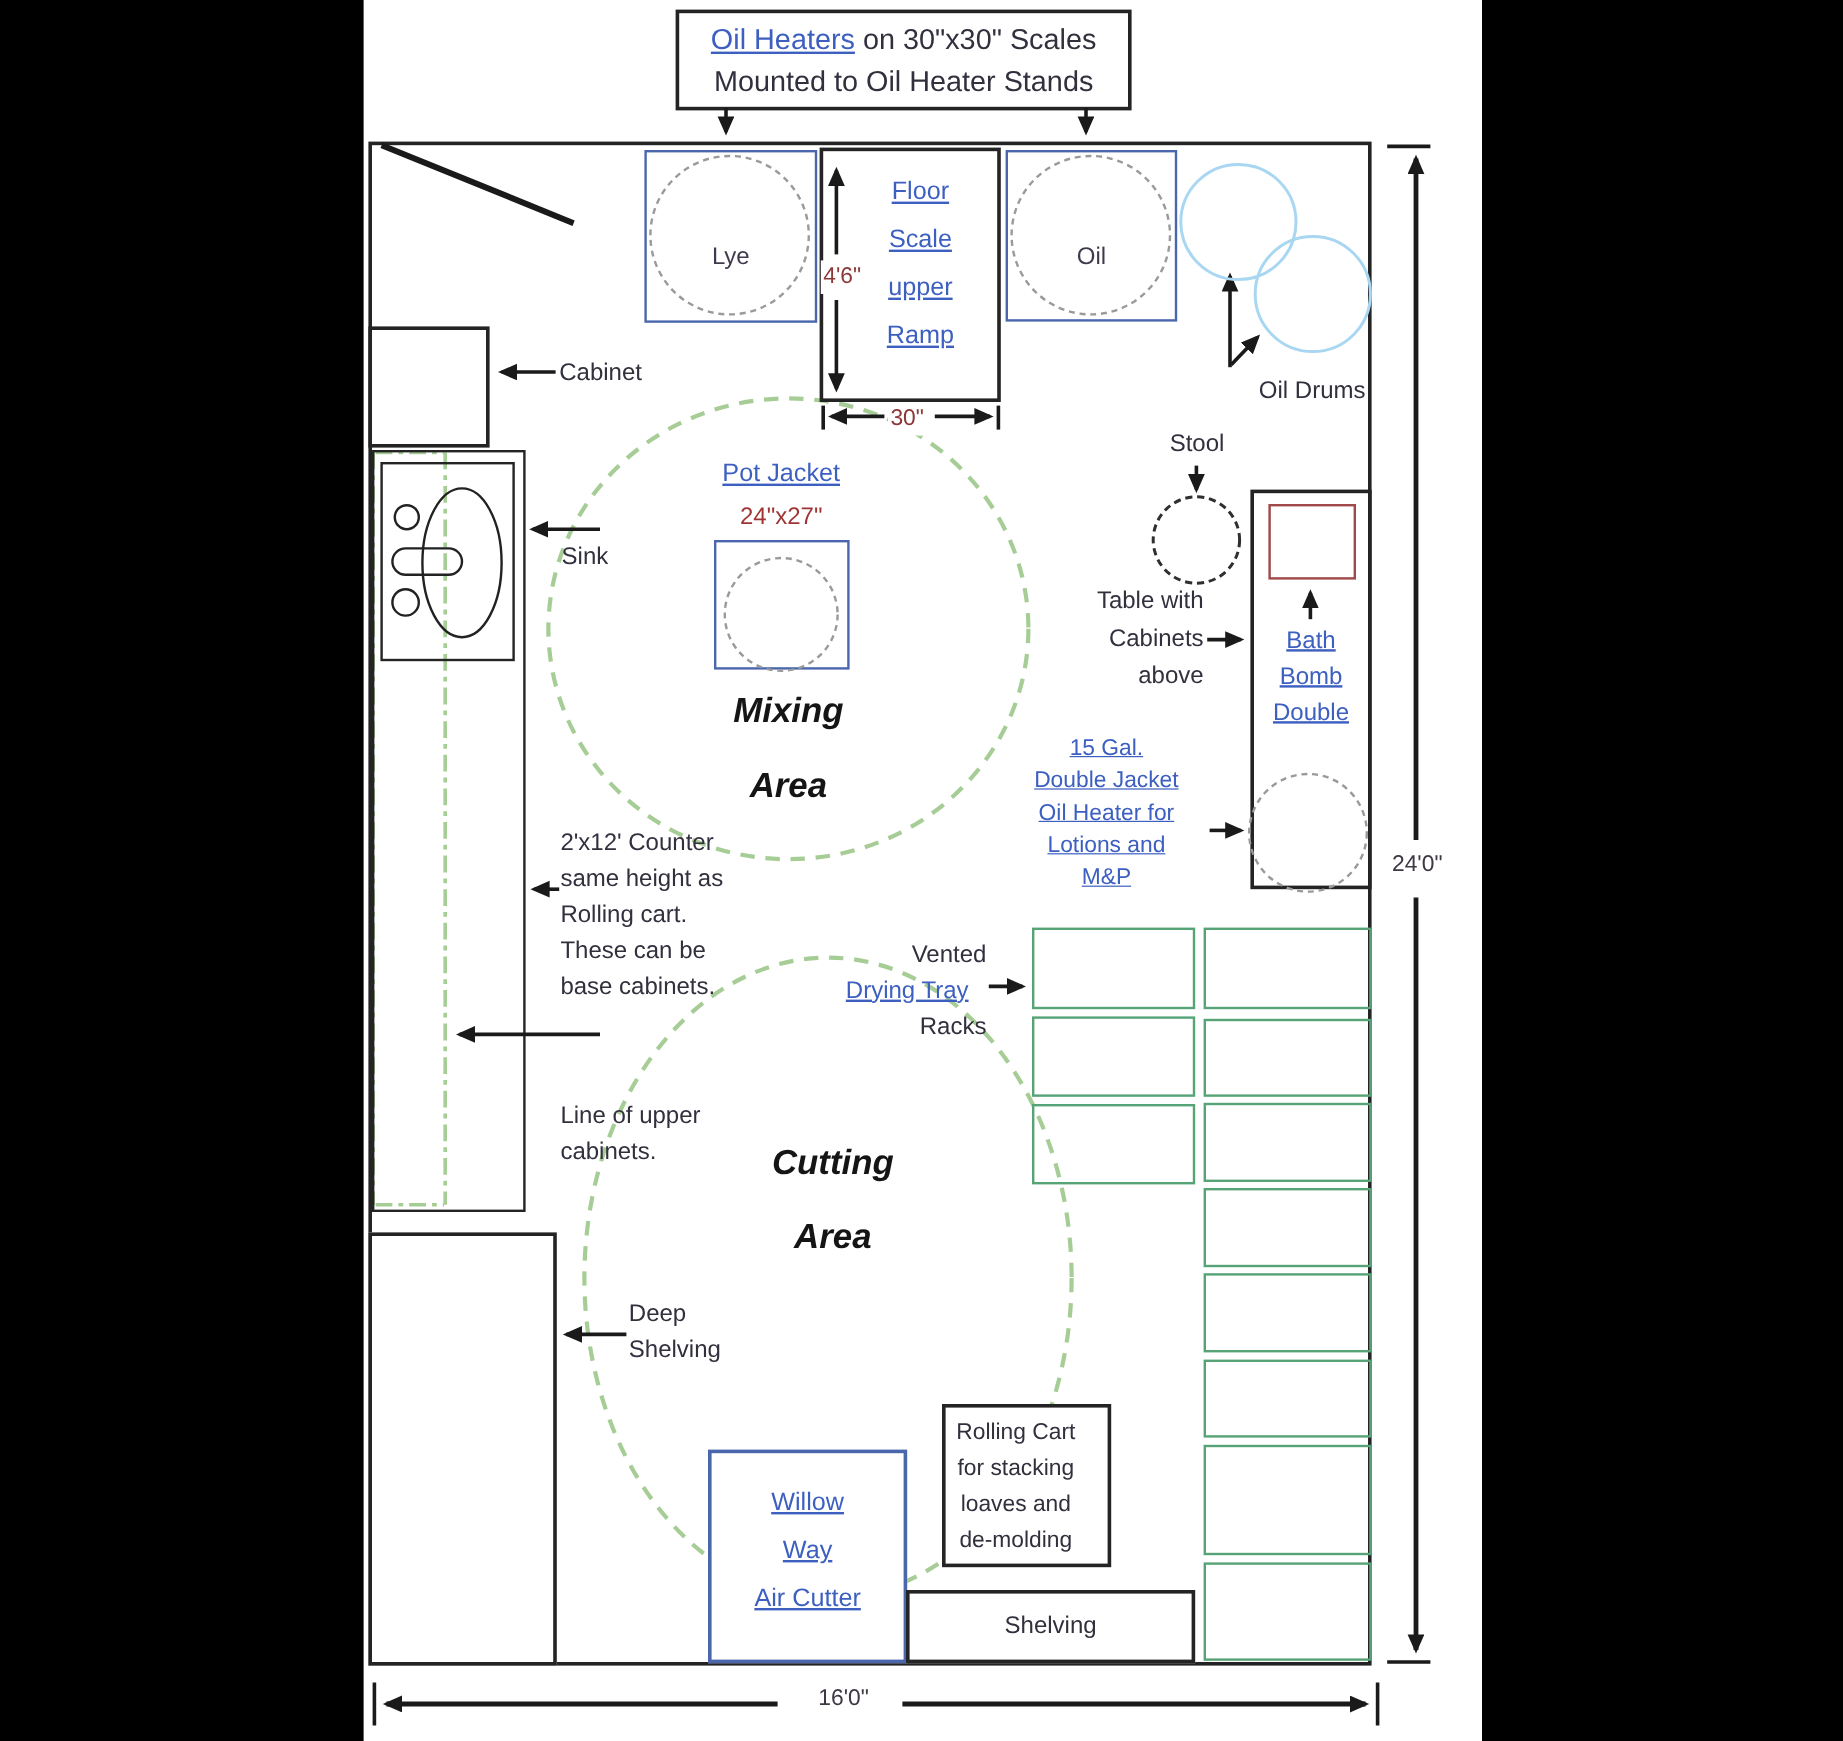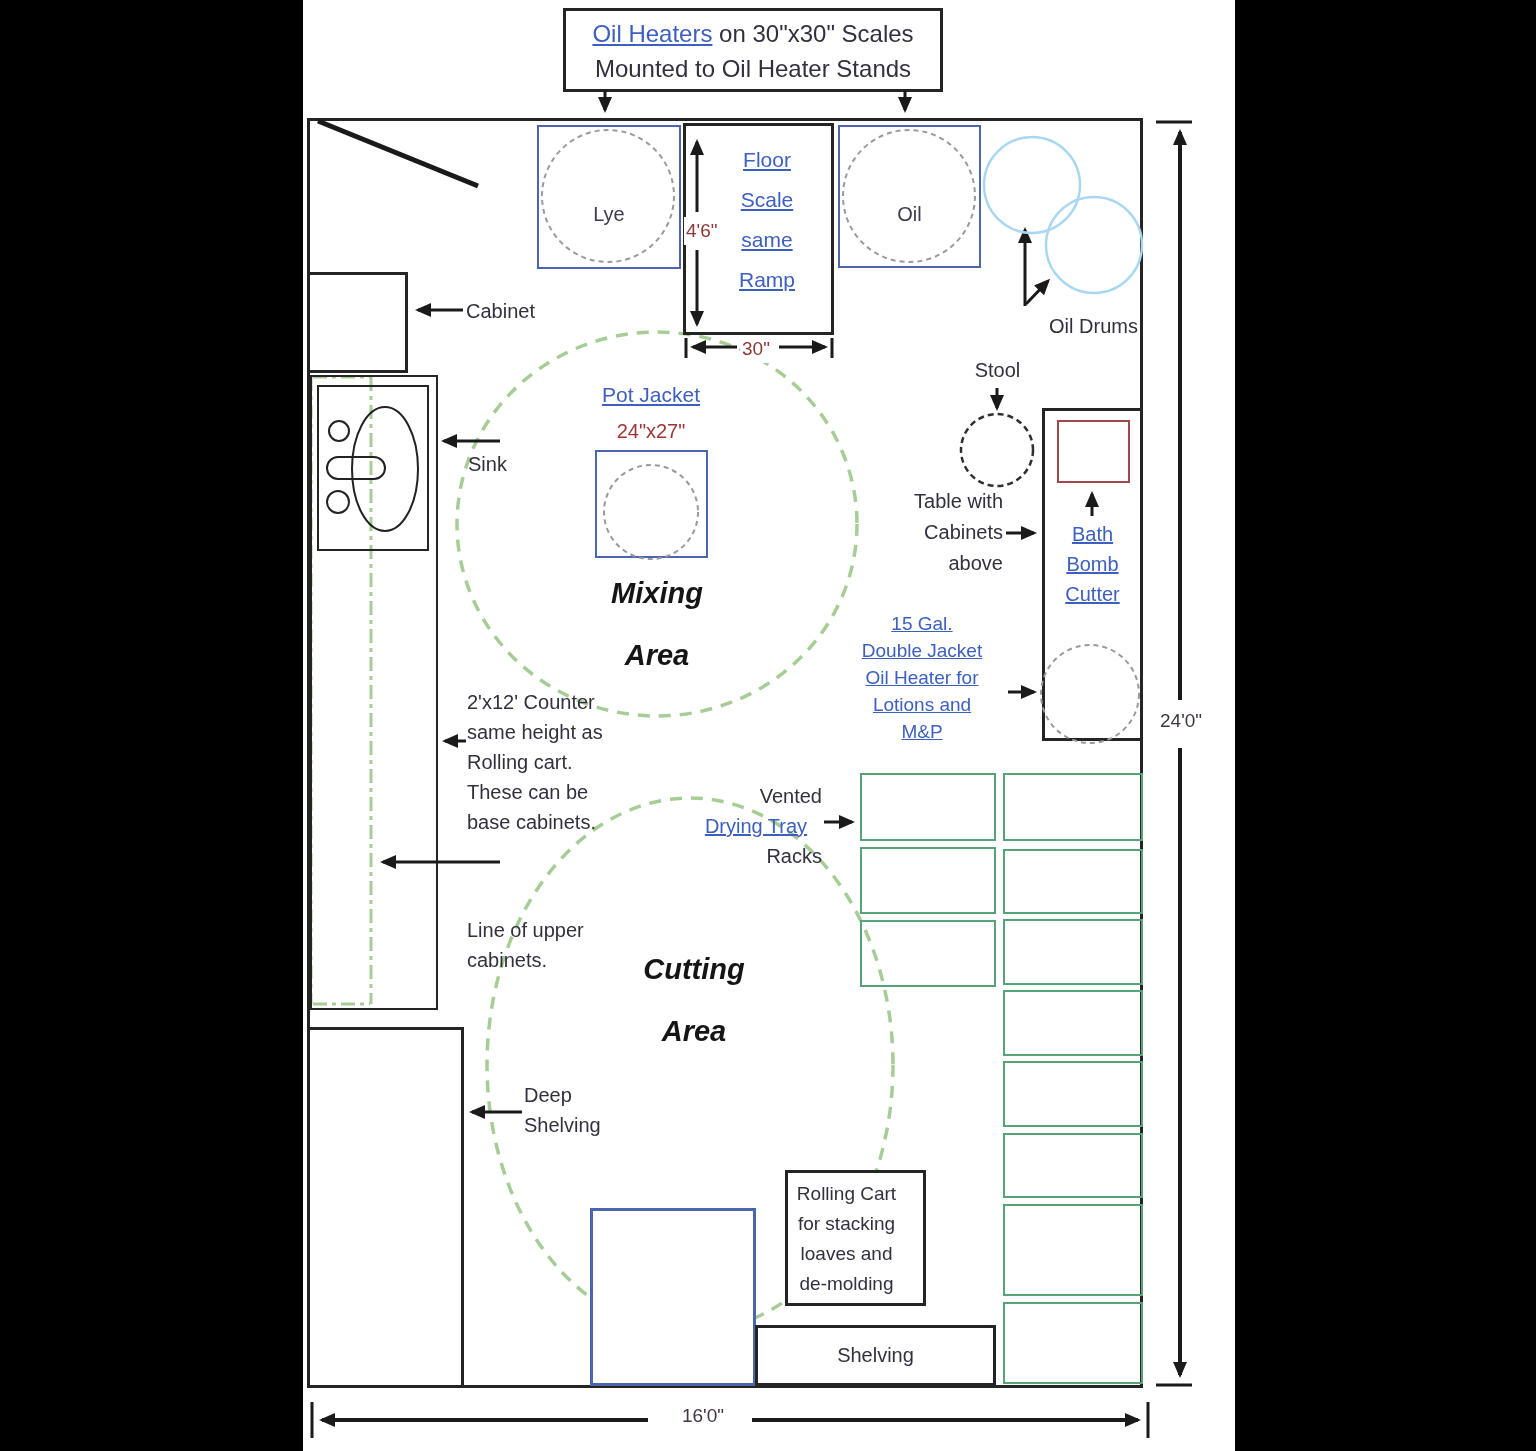--- a/index.html
+++ b/index.html
@@ -128,21 +128,21 @@
     <div><span class="link">Oil Heaters</span><span> on 30"x30" Scales</span></div>
     <div>Mounted to Oil Heater Stands</div>
   </div>
 
   <div class="lbl ctr" style="left:537px;top:200px;width:144px;color:#413a4d;">Lye</div>
   <div class="lbl ctr" style="left:838px;top:200px;width:143px;color:#413a4d;">Oil</div>
 
   <div class="lbl ctr" style="left:703px;top:140px;width:128px;font-size:21px;line-height:40px;">
     <div class="link">Floor</div>
     <div class="link">Scale</div>
-    <div class="link">same</div>
+    <div class="link">upper</div>
     <div class="link">Ramp</div>
   </div>
   <div class="lbl dim" style="left:684px;top:217px;">4'6"</div>
   <div class="lbl dim" style="left:740px;top:335px;">30"</div>
 
   <div class="lbl ctr" style="left:1016px;top:312px;width:155px;">Oil Drums</div>
   <div class="lbl ctr" style="left:955px;top:356px;width:85px;">Stool</div>
 
   <div class="lbl" style="left:466px;top:297px;">Cabinet</div>
   <div class="lbl" style="left:468px;top:450px;">Sink</div>
@@ -161,21 +161,21 @@
 
   <div class="lbl rgt" style="left:853px;top:486px;width:150px;line-height:31px;">
     <div>Table with</div>
     <div>Cabinets</div>
     <div>above</div>
   </div>
 
   <div class="lbl ctr" style="left:1040px;top:519px;width:105px;line-height:30px;">
     <div class="link">Bath</div>
     <div class="link">Bomb</div>
-    <div class="link">Cutter</div>
+    <div class="link">Double</div>
   </div>
 
   <div class="lbl rgt" style="left:838px;top:610px;width:168px;font-size:19px;line-height:27px;">
     <div class="link">15 Gal.</div>
     <div class="link">Double Jacket</div>
     <div class="link">Oil Heater for</div>
     <div class="link">Lotions and</div>
     <div class="link">M&amp;P</div>
   </div>
 
@@ -196,20 +196,25 @@
   <div class="lbl" style="left:467px;top:875px;line-height:30px;margin-top:40px;">
     <div>Line of upper</div>
     <div>cabinets.</div>
   </div>
 
   <div class="lbl" style="left:524px;top:1080px;line-height:30px;">
     <div>Deep</div>
     <div>Shelving</div>
   </div>
 
+  <div class="lbl ctr" style="left:590px;top:1232px;width:166px;font-size:21px;line-height:40px;z-index:6;">
+    <div class="link">Willow</div>
+    <div class="link">Way</div>
+    <div class="link">Air Cutter</div>
+  </div>
 
   <div class="lbl ctr" style="left:785px;top:1179px;width:123px;line-height:30px;font-size:19px;z-index:6;">
     <div>Rolling Cart</div>
     <div>for stacking</div>
     <div>loaves and</div>
     <div>de-molding</div>
   </div>
 
   <div class="lbl ctr" style="left:755px;top:1341px;width:241px;z-index:6;">Shelving</div>
 

